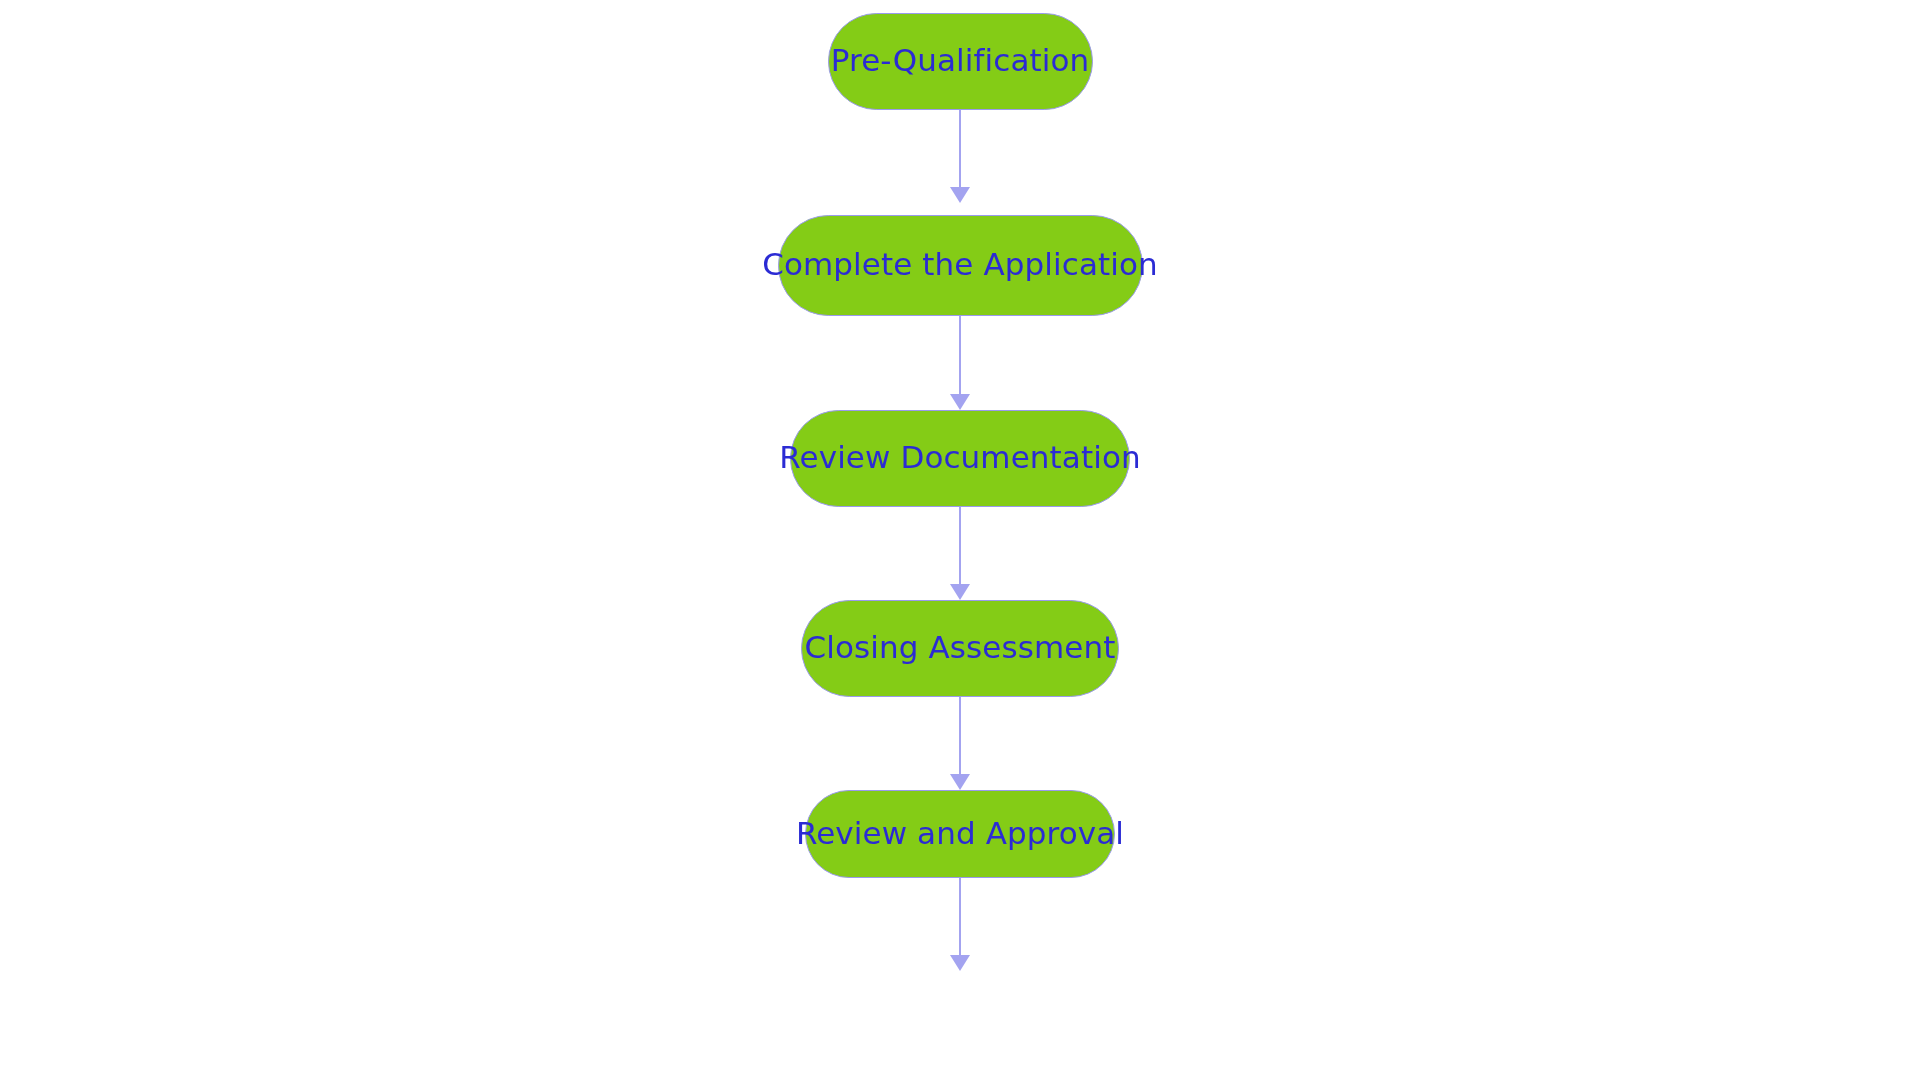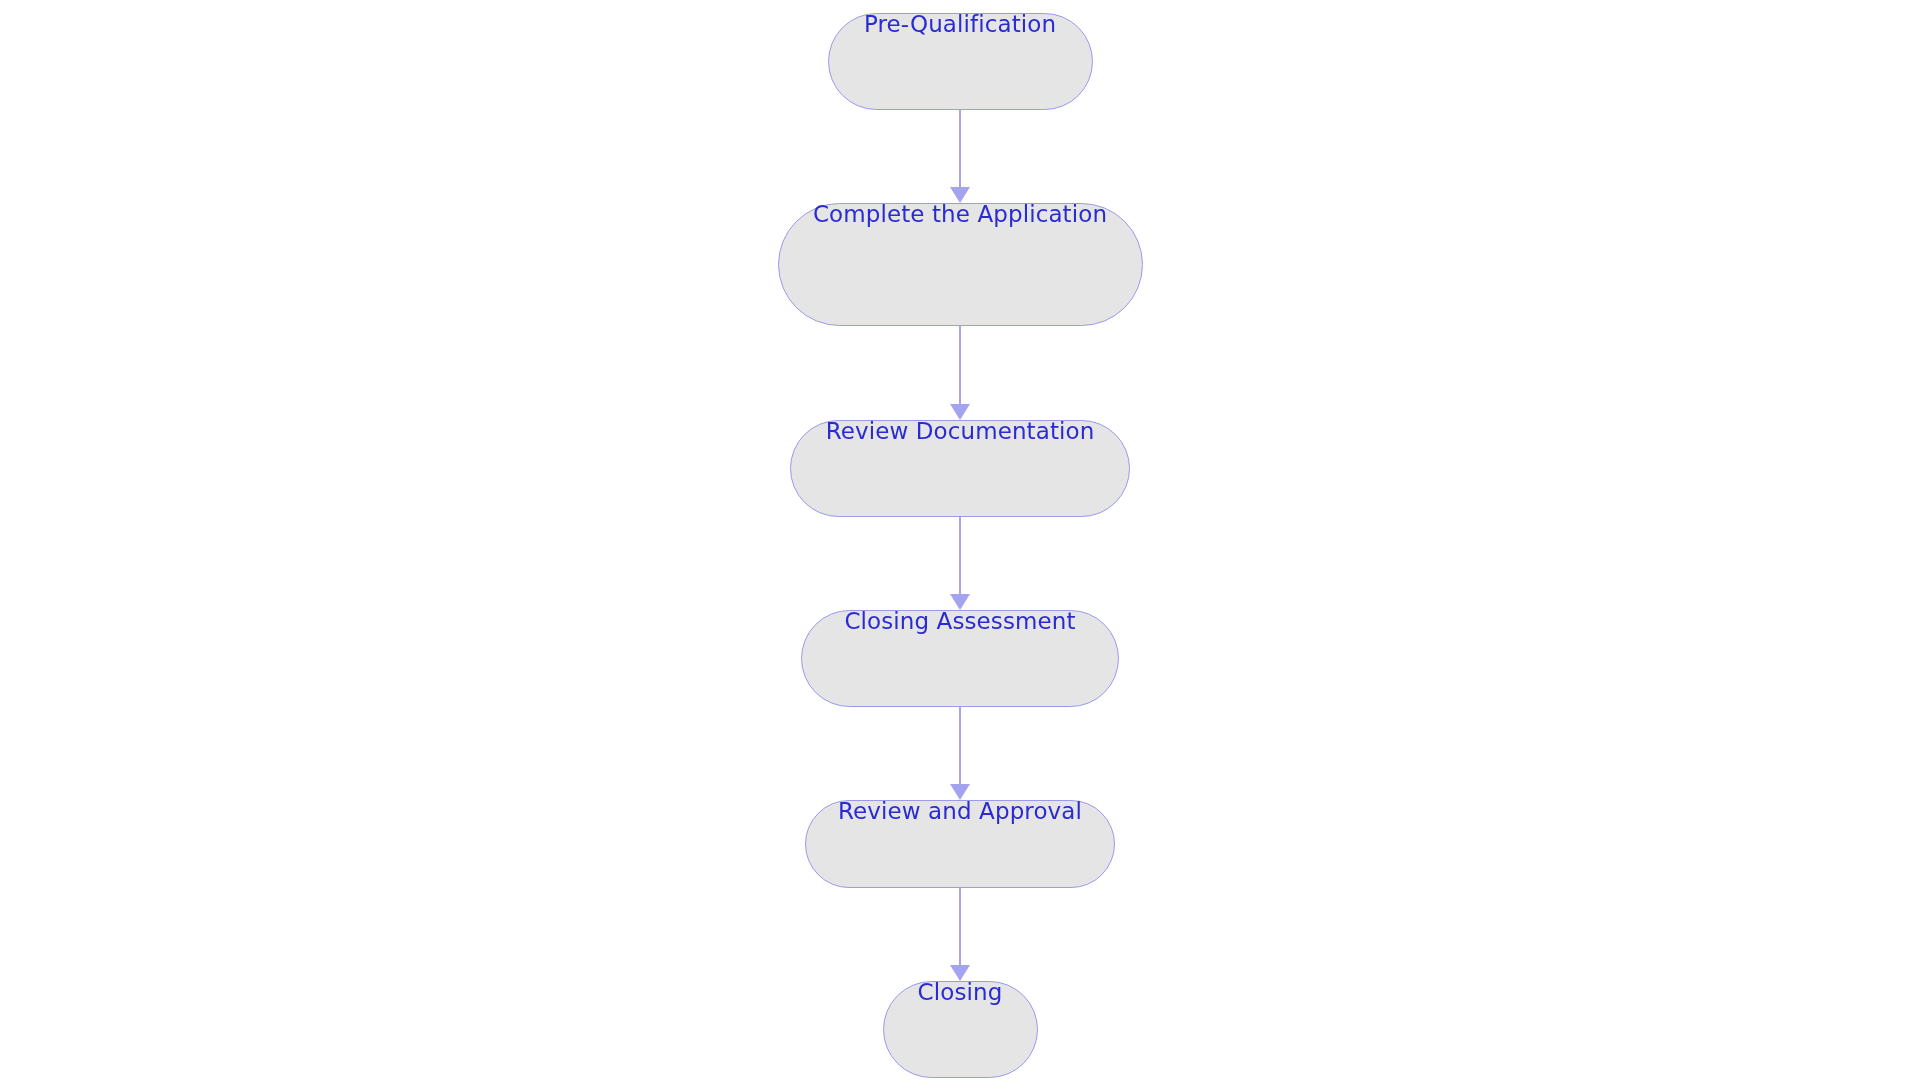--- a/index.html
+++ b/index.html
@@ -30,26 +30,27 @@
     height: 1083px;
     display: flex;
     flex-direction: column;
     align-items: center;
   }
 
   
   .node {
     box-sizing: border-box;
     display: flex;
+    align-items: center;
     justify-content: center;
-    background: #e5e5e5;
+    background: #84cc16;
     border: 1.6px solid #9a9aed;
     border-radius: 999px;
     color: #2b2bd4;
-    font-size: 23px;
+    font-size: 31px;
     font-weight: 400;
     letter-spacing: 0.1px;
     white-space: nowrap;
     line-height: 1;
     padding: 0 26px;
   }
   .node-label {
     color: #2b2bd4;
     position: relative;
     top: -1px;
@@ -87,21 +88,21 @@
 
     <div class="node" style="width:265px;height:97px;margin-top:13px;">
       <span class="node-label">Pre-Qualification</span>
     </div>
 
     <div class="connector" style="height:93px;">
       <div class="connector-line"></div>
       <div class="connector-head"></div>
     </div>
 
-    <div class="node" style="width:365px;height:123px;">
+    <div class="node" style="width:365px;height:101px;margin-top:12px;">
       <span class="node-label">Complete the Application</span>
     </div>
 
     <div class="connector" style="height:94px;">
       <div class="connector-line"></div>
       <div class="connector-head"></div>
     </div>
 
     <div class="node" style="width:340px;height:97px;">
       <span class="node-label">Review Documentation</span>
@@ -123,18 +124,15 @@
 
     <div class="node" style="width:310px;height:88px;">
       <span class="node-label">Review and Approval</span>
     </div>
 
     <div class="connector" style="height:93px;">
       <div class="connector-line"></div>
       <div class="connector-head"></div>
     </div>
 
-    <div class="node" style="width:155px;height:97px;">
-      <span class="node-label">Closing</span>
-    </div>
 
   </div>
 </div>
 
 </body></html>

